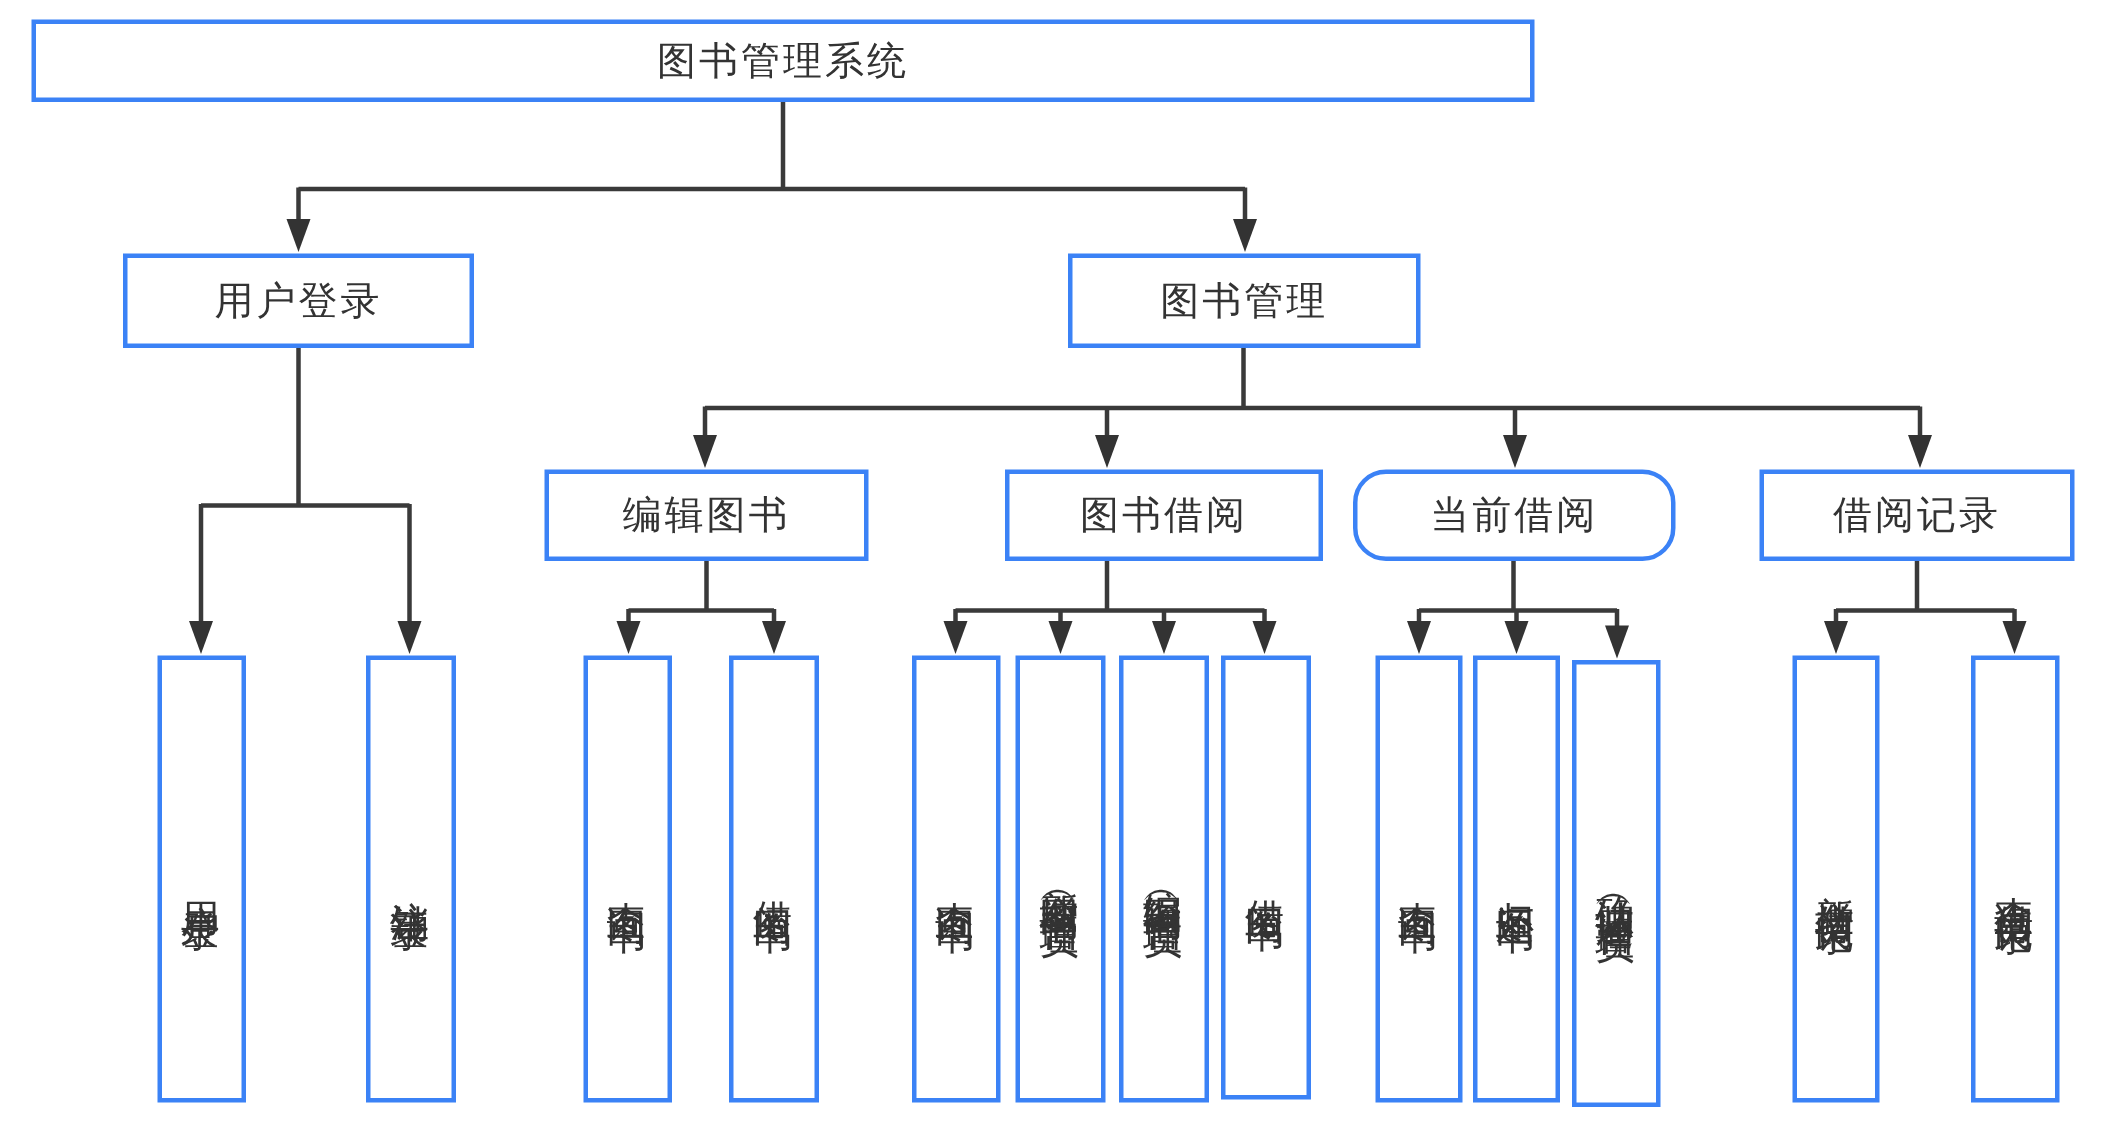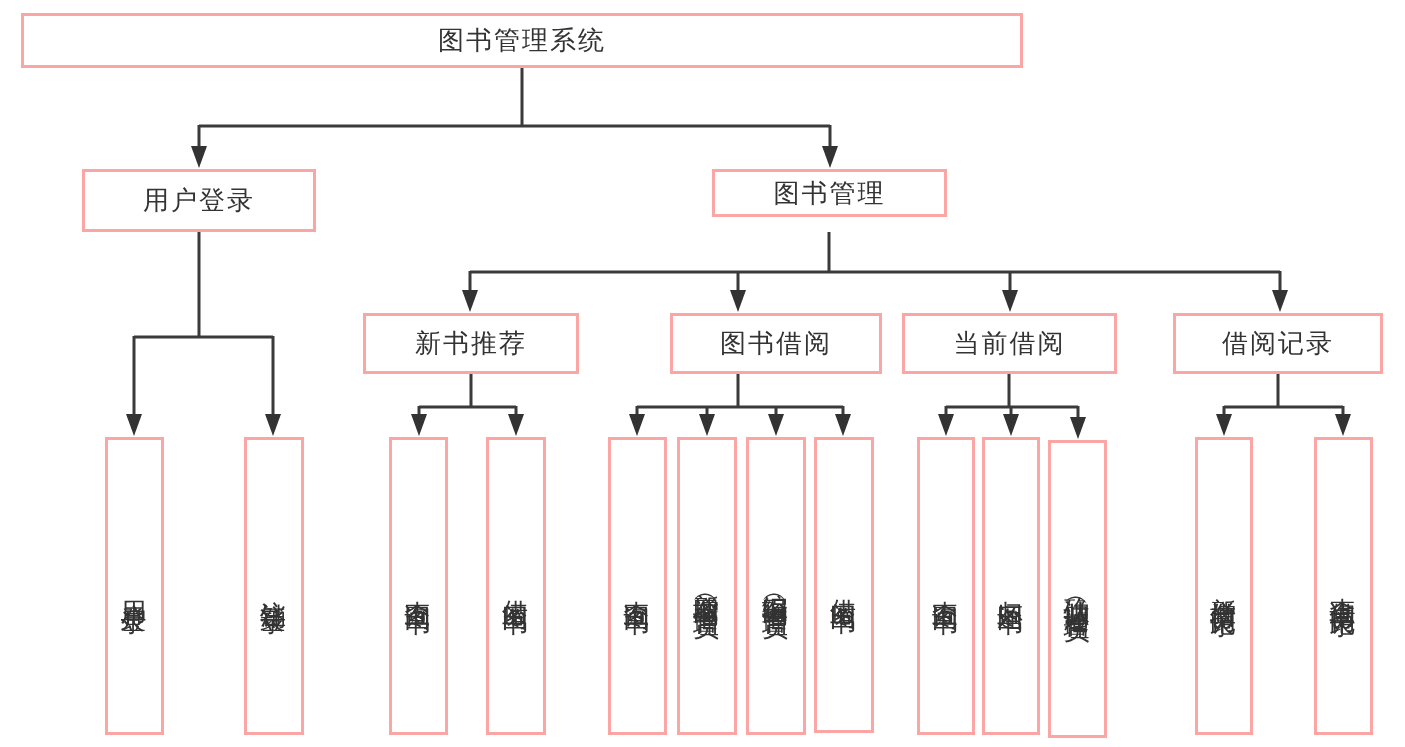--- a/index.html
+++ b/index.html
@@ -14,21 +14,21 @@
   #wires {
     position: absolute;
     left: 0; top: 0;
     width: 1405px; height: 747px;
     pointer-events: none;
   }
   .node {
     position: absolute;
     box-sizing: border-box;
     background: #ffffff;
-    border: 3px solid #fca5a5;
+    border: 3px solid #3b82f6;
     color: #333333;
     display: flex;
     align-items: center;
     justify-content: center;
     font-size: 26px;
     text-align: center;
     white-space: nowrap;
   }
   .hnode { letter-spacing: 2px; }
   .vnode {
@@ -82,25 +82,25 @@
       <polygon points="1003,414 1019,414 1011,436"></polygon>
       <polygon points="1070,417 1086,417 1078,439"></polygon>
       <polygon points="1216,414 1232,414 1224,436"></polygon>
       <polygon points="1335,414 1351,414 1343,436"></polygon>
     </g>
   </svg>
 
   <div class="node hnode" style="left:21px; top:13px; width:1002px; height:55px;">图书管理系统</div>
 
   <div class="node hnode" style="left:82px; top:169px; width:234px; height:63px;">用户登录</div>
-  <div class="node hnode" style="left:712px; top:169px; width:235px; height:48px;">图书管理</div>
+  <div class="node hnode" style="left:712px; top:169px; width:235px; height:63px;">图书管理</div>
 
-  <div class="node hnode" style="left:363px; top:313px; width:216px; height:61px;">新书推荐</div>
+  <div class="node hnode" style="left:363px; top:313px; width:216px; height:61px;">编辑图书</div>
   <div class="node hnode" style="left:632px; top:313px; width:212px; height:61px;margin-left:38px;">图书借阅</div>
-  <div class="node hnode" style="left:902px; top:313px; width:215px; height:61px;">当前借阅</div>
+  <div class="node hnode" style="left:902px; top:313px; width:215px; height:61px;border-radius:22px;">当前借阅</div>
   <div class="node hnode" style="left:1173px; top:313px; width:210px; height:61px;">借阅记录</div>
 
   <div class="node vnode" style="left:105px; top:437px; width:59px; height:298px;">用户登录</div>
   <div class="node vnode" style="left:244px; top:437px; width:60px; height:298px;">注销登录</div>
 
   <div class="node vnode" style="left:389px; top:437px; width:59px; height:298px;">查询图书</div>
   <div class="node vnode" style="left:486px; top:437px; width:60px; height:298px;">借阅图书</div>
 
   <div class="node vnode" style="left:608px; top:437px; width:59px; height:298px;">查询图书</div>
   <div class="node vnode" style="left:677px; top:437px; width:60px; height:298px;">新增图书（管理员）</div>

